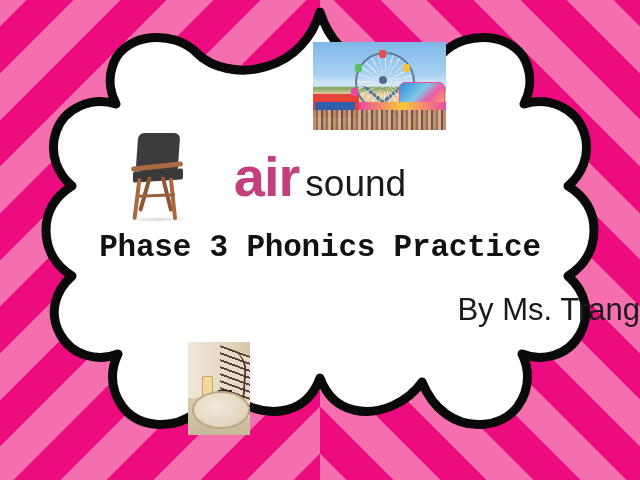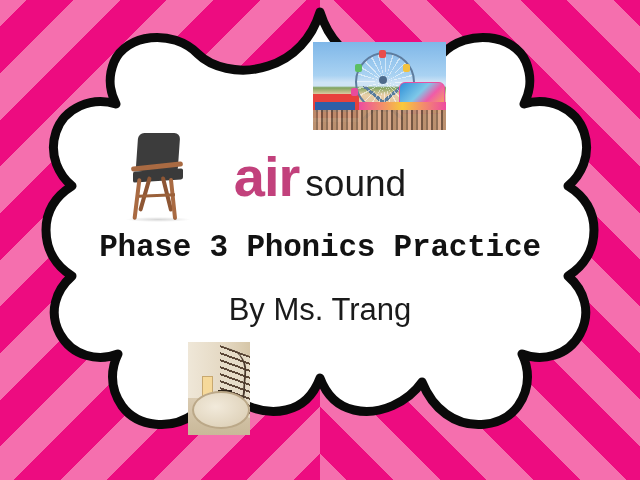--- a/index.html
+++ b/index.html
@@ -311,21 +311,21 @@
     font-weight: bold;
     font-size: 31px;
     letter-spacing: -0.2px;
     color: #121212;
     white-space: nowrap;
   }
   .title-author {
     position: absolute;
     left: 0; right: 0;
     top: 292px;
-    text-align: center;
+    text-align: right;
     font-family: "Liberation Sans", sans-serif;
     font-weight: 300;
     font-size: 31px;
     color: #1A1A1A;
     white-space: nowrap;
   }
 </style>
 </head>
 <body>
 

